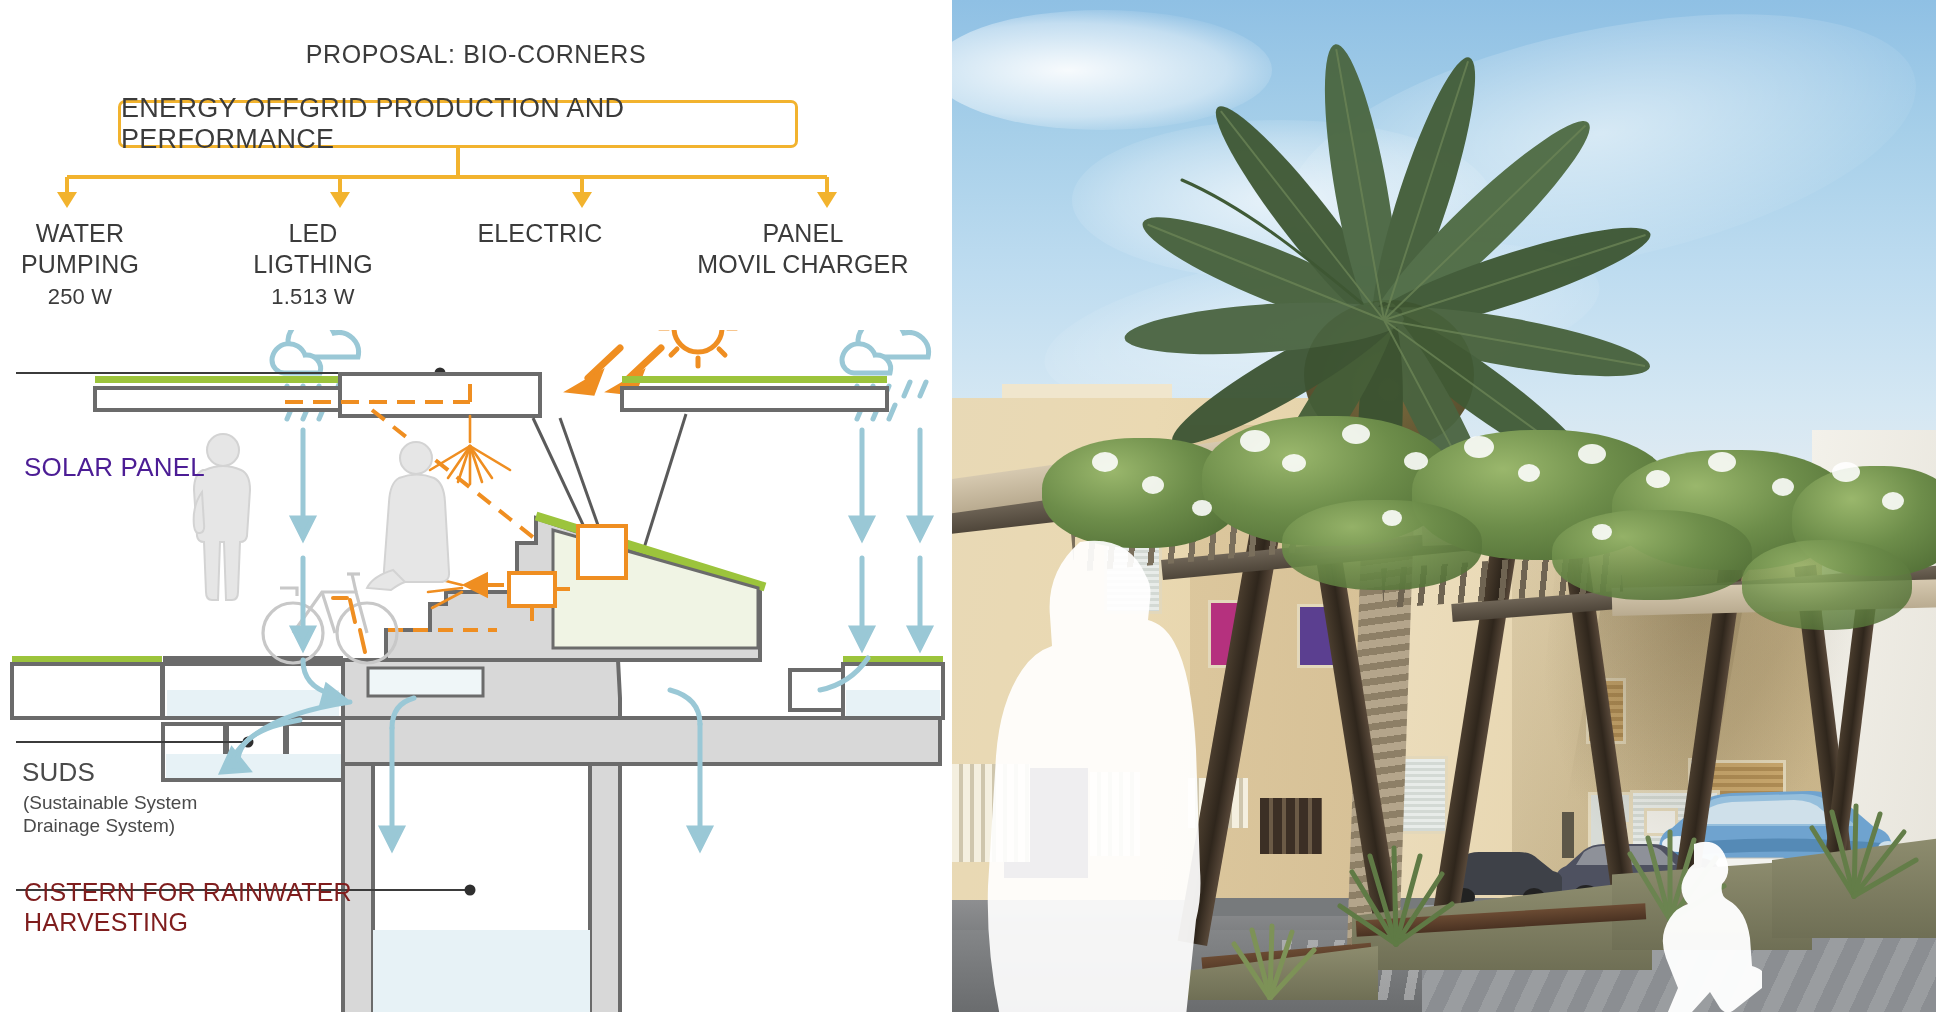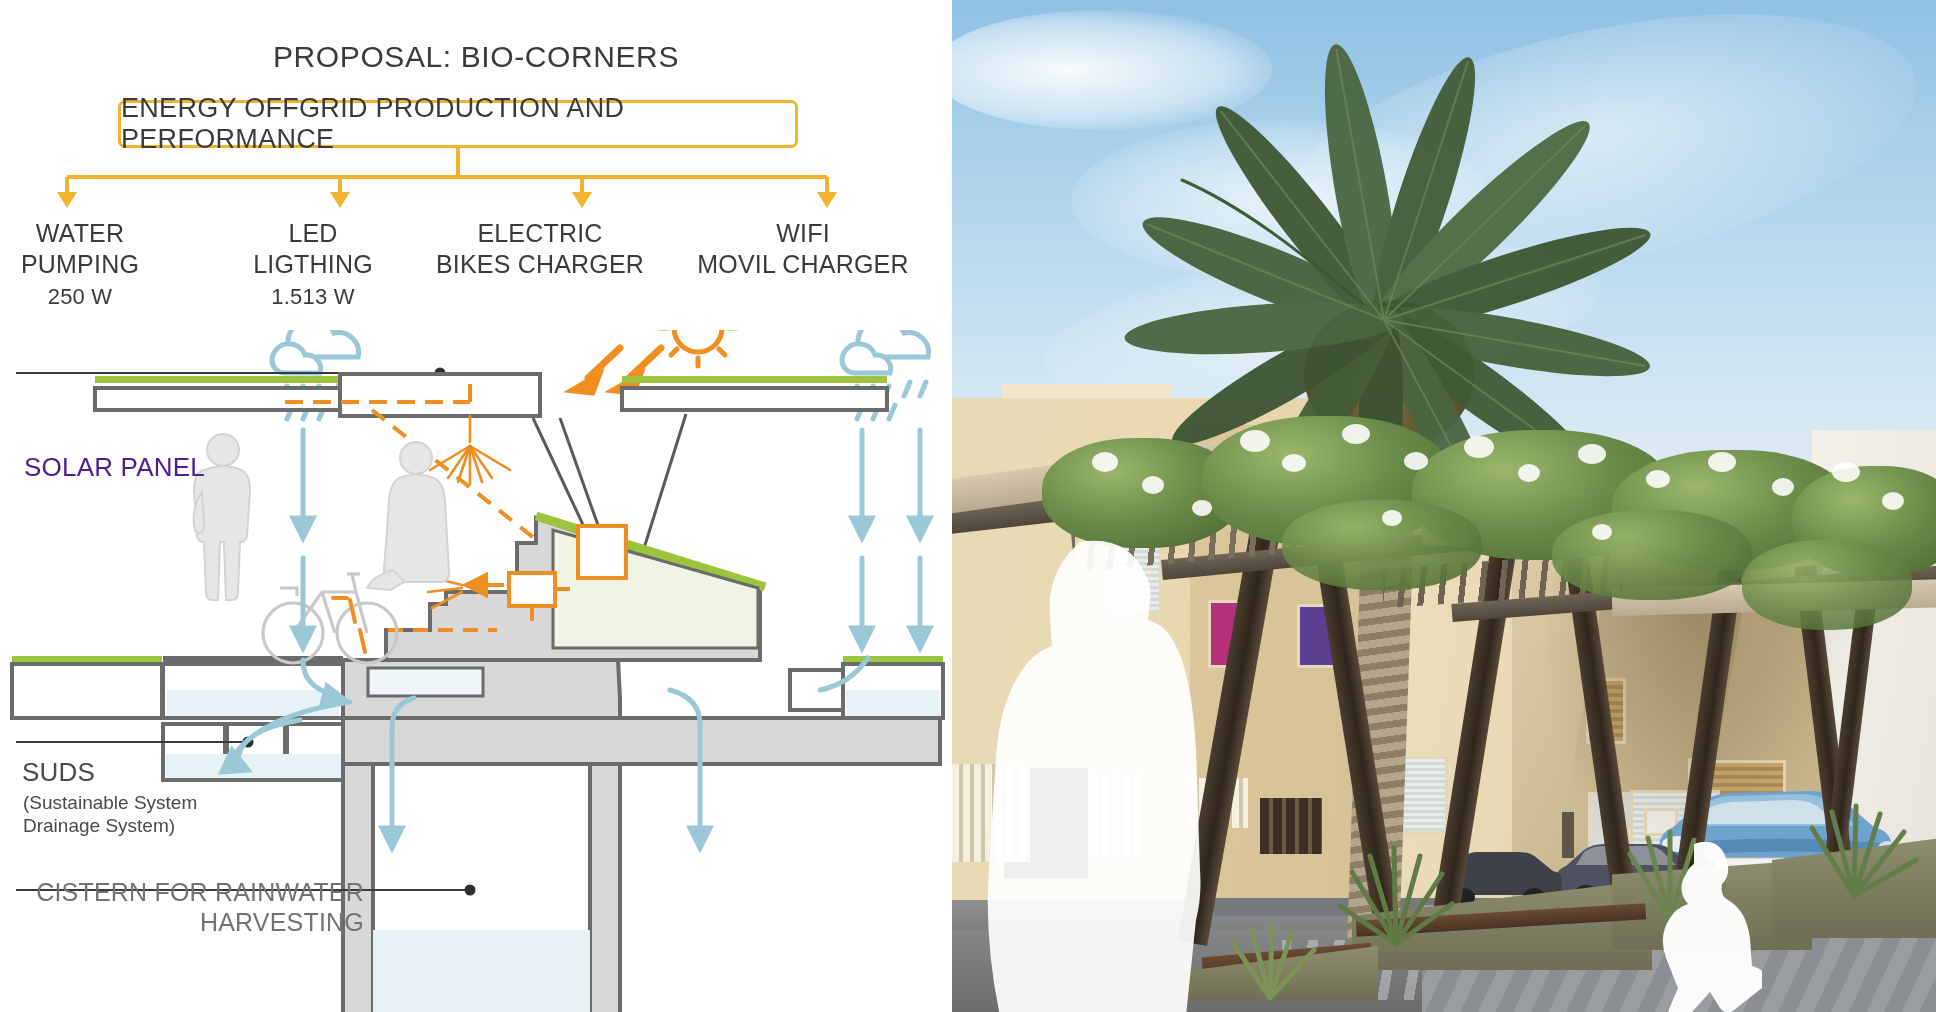--- a/index.html
+++ b/index.html
@@ -4,21 +4,21 @@
 <style>
   html,body{margin:0;padding:0;background:#ffffff;}
   body{width:1936px;height:1012px;overflow:hidden;font-family:"Liberation Sans","DejaVu Sans",sans-serif;}
   #root{position:relative;width:1936px;height:1012px;background:#fff;}
 
   
   #diagram{position:absolute;left:0;top:0;width:952px;height:1012px;background:#fff;overflow:hidden;}
 
   .proposal-title{
     position:absolute;left:0;top:40px;width:952px;text-align:center;
-    font-size:30px;letter-spacing:.6px;color:#3b3b3b;font-weight:400;
+    font-size:25px;letter-spacing:.6px;color:#3b3b3b;font-weight:400;
   }
   .energy-box{
     position:absolute;left:118px;top:100px;width:680px;height:48px;
     border:3px solid #f2b32e;border-radius:7px;box-sizing:border-box;
     display:flex;align-items:center;justify-content:center;
     font-size:27px;letter-spacing:.3px;color:#3b3b3b;background:#fff;
   }
   .branch-svg{position:absolute;left:0;top:140px;width:952px;height:80px;}
 
   .leaf{position:absolute;text-align:center;color:#3b3b3b;}
@@ -28,21 +28,21 @@
   #leaf0{left:-30px;top:218px;width:220px;}
   #leaf1{left:203px;top:218px;width:220px;}
   #leaf2{left:395px;top:218px;width:290px;}
   #leaf3{left:668px;top:218px;width:270px;}
 
   
   #section{position:absolute;left:0;top:330px;width:952px;height:682px;}
   .co-solar{position:absolute;left:24px;top:452px;font-size:26px;letter-spacing:.2px;color:#4c1d95;}
   .co-suds{position:absolute;left:22px;top:757px;font-size:26px;letter-spacing:.2px;color:#4a4a4a;}
   .co-suds-sub{position:absolute;left:23px;top:791px;font-size:19px;line-height:23px;color:#4a4a4a;width:230px;}
-  .co-cist{position:absolute;left:24px;top:877px;font-size:25px;line-height:30px;letter-spacing:.2px;color:#737373;width:340px;text-align:right;}
+  .co-cist{position:absolute;left:24px;top:877px;font-size:25px;line-height:30px;letter-spacing:.2px;color:#7f1d1d;width:340px;}
 
   
   #photo{position:absolute;left:952px;top:0;width:984px;height:1012px;overflow:hidden;background:#bcd9ee;}
   .ph-layer{position:absolute;}
 
   .sky{left:0;top:0;width:984px;height:470px;
     background:linear-gradient(180deg,#8fc0e4 0%,#a6cfe9 28%,#bedcf0 58%,#d4e7f3 86%,#dfeaf2 100%);}
   .cloudA{left:-20px;top:10px;width:340px;height:120px;border-radius:50%;
     background:radial-gradient(ellipse at 40% 50%,rgba(255,255,255,.92) 0%,rgba(255,255,255,.45) 55%,rgba(255,255,255,0) 78%);}
   .cloudB{left:120px;top:120px;width:420px;height:160px;border-radius:50%;
@@ -146,24 +146,23 @@
       <div class="l2">PUMPING</div>
       <div class="watt">250 W</div>
     </div>
     <div class="leaf" id="leaf1">
       <div class="l1">LED</div>
       <div class="l2">LIGTHING</div>
       <div class="watt">1.513 W</div>
     </div>
     <div class="leaf" id="leaf2">
       <div class="l1">ELECTRIC</div>
-      <div class="l2">BIKES CHARGER</div>
     </div>
     <div class="leaf" id="leaf3">
-      <div class="l1">WIFI</div>
+      <div class="l1">PANEL</div>
       <div class="l2">MOVIL CHARGER</div>
     </div>
 
     <svg id="section" viewBox="0 0 952 682">
 
       <g stroke="#9ac8d6" stroke-width="5" fill="none" stroke-linecap="round">
         <path d="M288 10 a24 24 0 0 1 46 -7 a20 20 0 0 1 24 24 h-56 a18 18 0 0 1 -14 -17z" fill="#fff"></path>
         <path d="M272 30 a17 17 0 0 1 33 -5 a14 14 0 0 1 15 18 h-36 a13 13 0 0 1 -12 -13z" fill="#fff"></path>
         <g stroke-width="5">
           <line x1="287" y1="56" x2="281" y2="70"></line>

